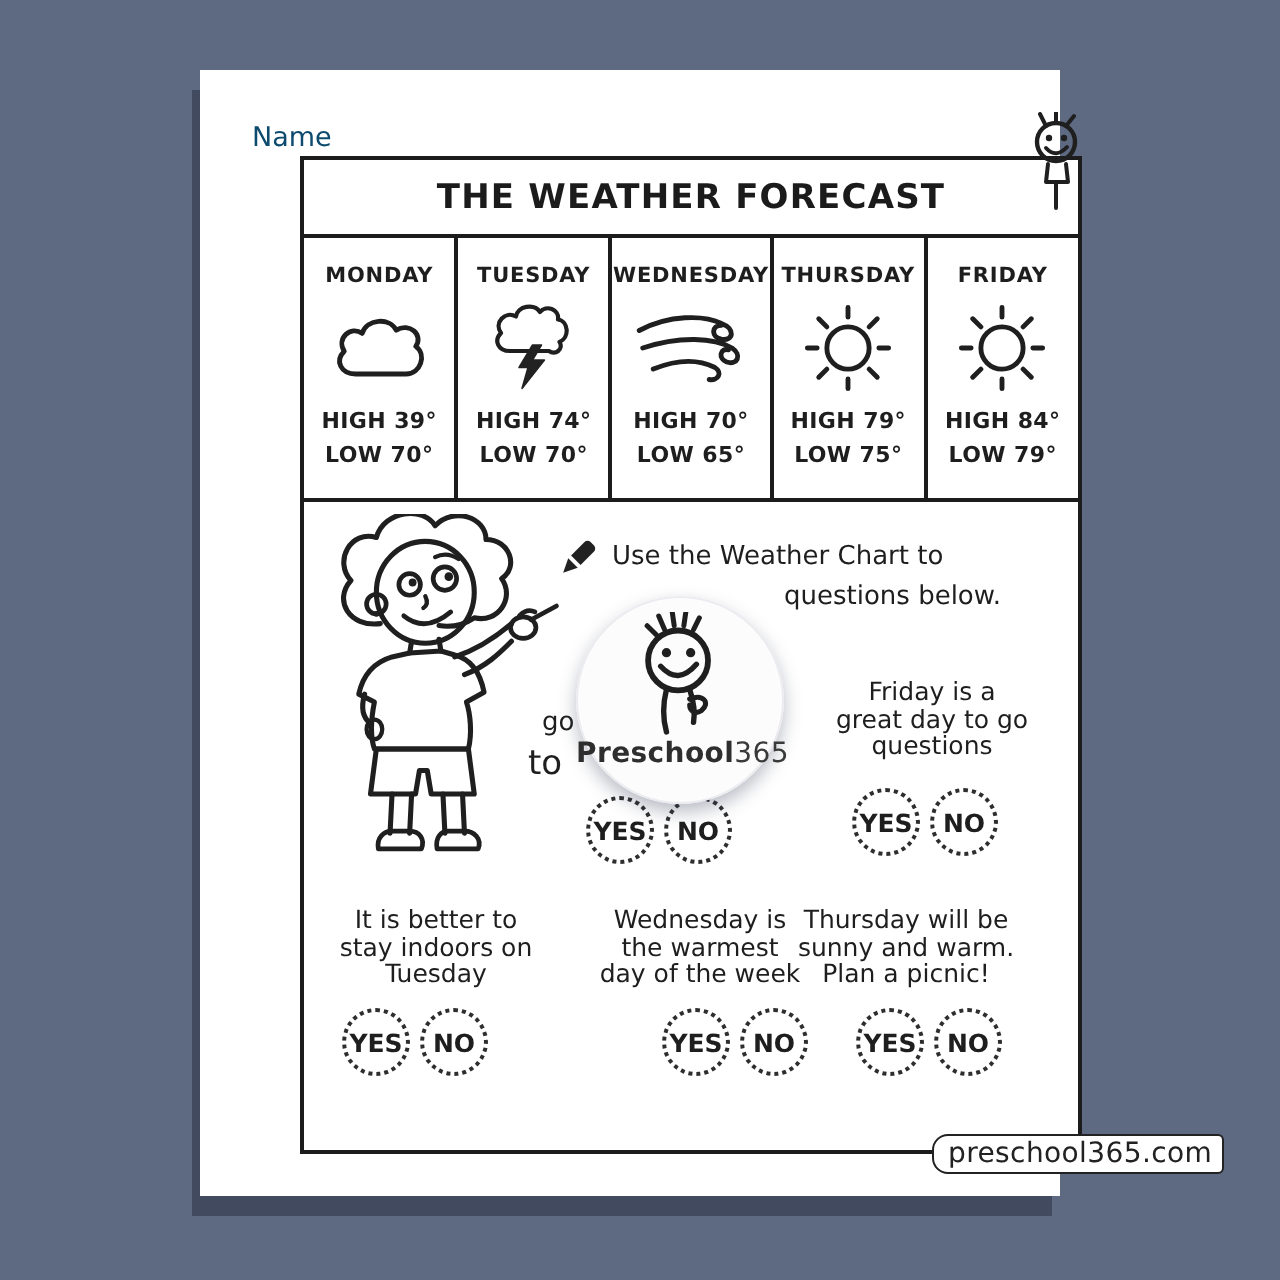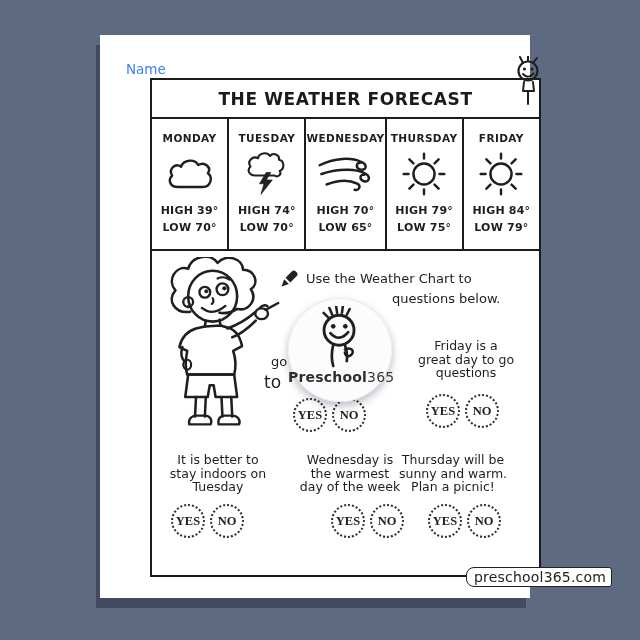--- a/index.html
+++ b/index.html
@@ -9,21 +9,21 @@
     font-family:"DejaVu Sans","Liberation Sans",sans-serif;
     color:#1e1e1e;
     position:relative;
     overflow:hidden;
   }
   .page {
     position:absolute; left:100px; top:35px; width:430px; height:563px;
     background:#ffffff;
     box-shadow:-4px 10px 0 #414a5f;
   }
-  .name-label { position:absolute; left:26px; top:26px; font-size:13.5px; color:#3b82f6; }
+  .name-label { position:absolute; left:26px; top:26px; font-size:13.5px; color:#0c4a6e; }
   .sheet-box {
     position:absolute; left:22px; top:43px; width:391px; height:499px;
     border:2px solid #1c1c1c; background:#fff;margin-left:28px;
   }
   .title-row {
     height:39px; border-bottom:2px solid #1c1c1c;
     display:flex; align-items:center; justify-content:center;
   }
   .title-row h1 { font-size:17px; font-weight:700; letter-spacing:0.6px; color:#1b1b1b; }
   .corner-smiley { position:absolute; right:-4px; top:-24px; z-index:3; }
@@ -49,21 +49,21 @@
   .instruction-line2 { position:absolute; left:240px; top:40px; font-size:13px; z-index:1; white-space:nowrap; }
   .frag1 { position:absolute; left:119px; top:103px; font-size:13px; z-index:2; }
   .frag2 { position:absolute; left:112px; top:121px; font-size:17px; z-index:2; }
 
   .q-text { position:absolute; text-align:center; font-size:12.5px; line-height:13.5px; z-index:1; }
   .q3-text { left:250px; top:88px;  width:128px; }
   .q4-text { left:10px;  top:202px; width:112px; }
   .q5-text { left:140px; top:202px; width:116px; }
   .q6-text { left:240px; top:202px; width:122px; }
 
-  .yn-pair { position:absolute; display:flex; gap:5px; z-index:1;font-family:Liberation Serif, serif; }
+  .yn-pair { position:absolute; display:flex; gap:5px; z-index:1; }
   .yn {
     width:34px; height:34px; border:2px dotted #2e2e2e; border-radius:50%;
     display:flex; align-items:center; justify-content:center;
     font-size:12.5px; font-weight:700; background:#fff; color:#1e1e1e;
   }
   .q2-yn { left:141px; top:147px; }
   .q3-yn { left:274px; top:143px; }
   .q4-yn { left:19px;  top:253px; }
   .q5-yn { left:179px; top:253px; }
   .q6-yn { left:276px; top:253px; }

